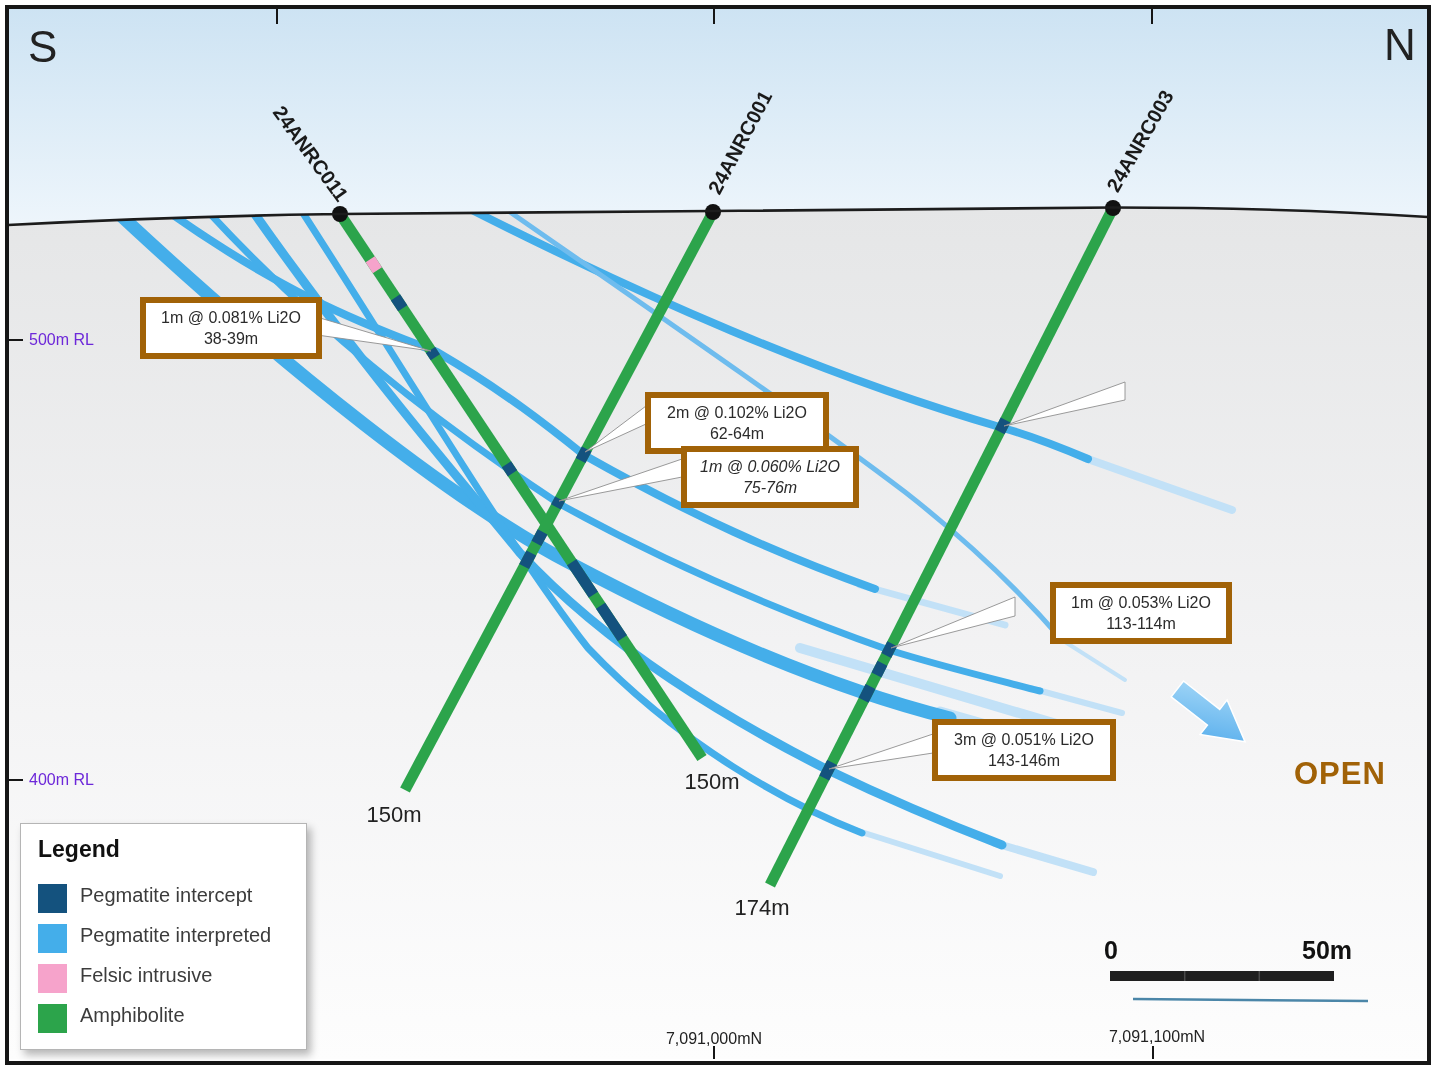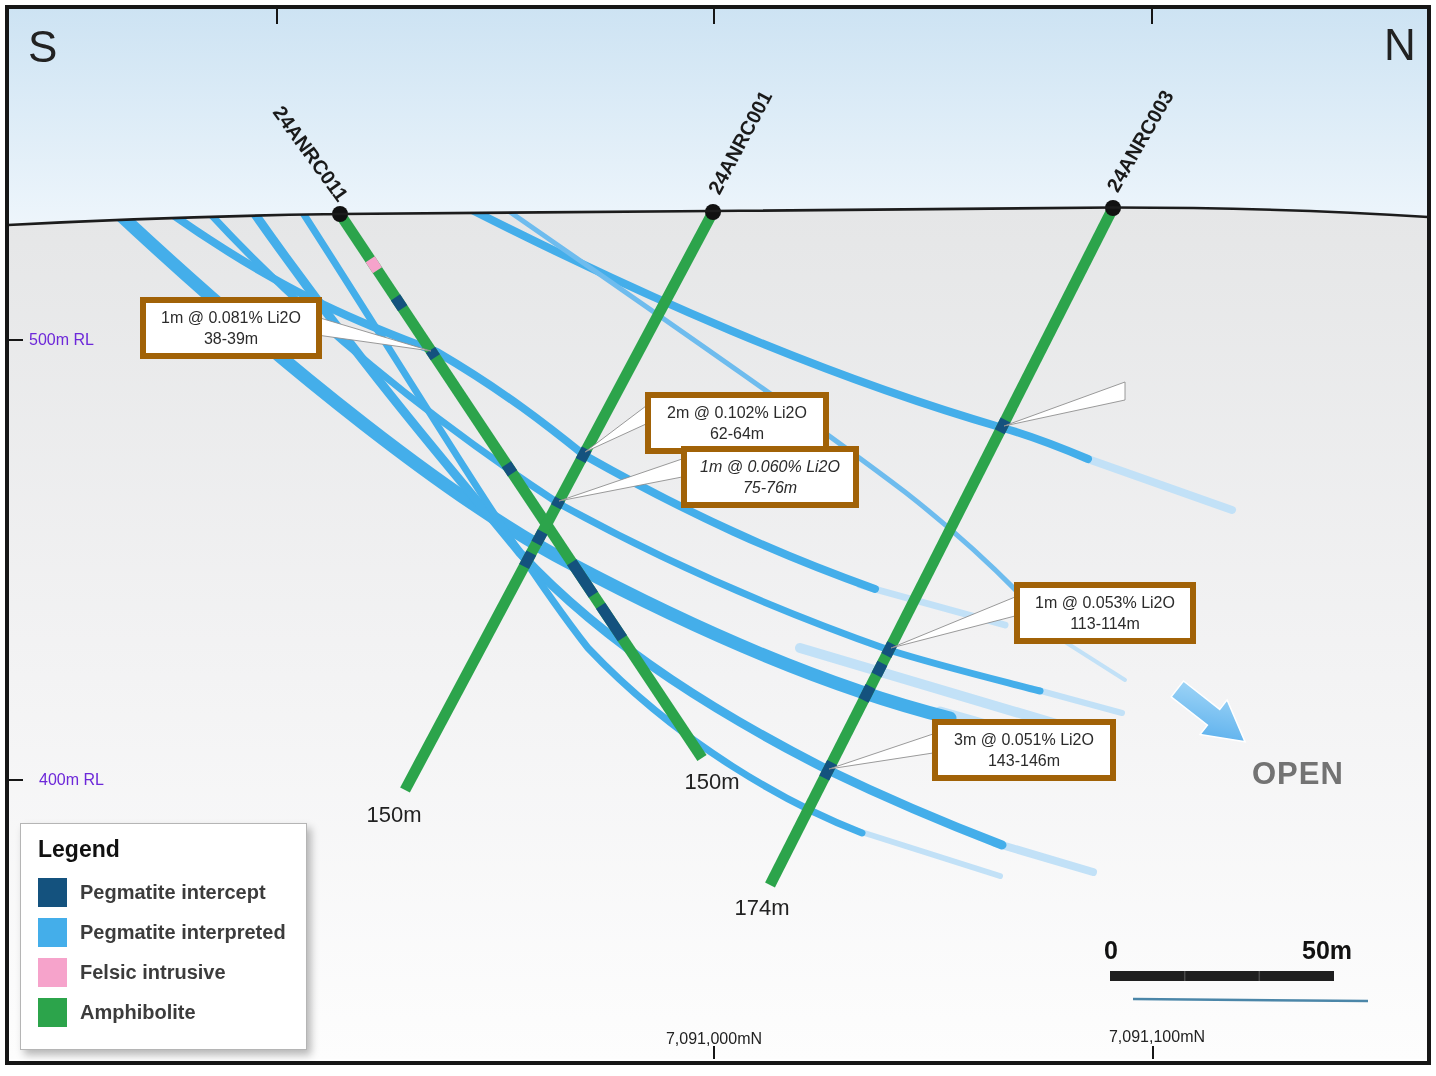--- a/index.html
+++ b/index.html
@@ -16,28 +16,28 @@
   .northing{font-size:16px;color:#222;transform:translateX(-50%);}
   .ann{
     background:#ffffff;border:6px solid #a16207;color:#2b2b2b;
     font-size:16px;line-height:1.32;text-align:center;padding:4px 8px;
   }
   .legend{
     left:20px;top:823px;width:287px;height:227px;background:#ffffff;
     border:1px solid #b5b5b5;box-shadow:4px 5px 8px rgba(0,0,0,0.28);
     box-sizing:border-box;padding:12px 0 0 17px;
   }
-  .legend-title{font-size:23px;font-weight:bold;color:#111;margin-bottom:15px;}
-  .legend-row{display:flex;align-items:center;margin-bottom:11px;font-weight:bold;}
+  .legend-title{font-size:23px;font-weight:bold;color:#111;margin-bottom:21px;}
+  .legend-row{display:flex;align-items:flex-start;margin-bottom:11px;}
   .legend-sw{width:29px;height:29px;margin-right:13px;flex:0 0 auto;}
   .legend-lab{font-size:20px;color:#3c3c3c;}
   .sw-0{background:#14527e;} .sw-1{background:#44aeea;}
   .sw-2{background:#f6a3cb;} .sw-3{background:#2ca44b;}
   .scale-num{font-size:25px;font-weight:bold;color:#111;}
-  .open-label{font-size:31px;font-weight:bold;color:#737373;letter-spacing:1px;}
+  .open-label{font-size:31px;font-weight:bold;color:#a16207;letter-spacing:1px;margin-left:42px;}
 </style>
 </head>
 <body>
 
 <div id="stage">
 
   <svg width="1436" height="1076" viewBox="0 0 1436 1076">
     <defs>
       <linearGradient id="sky" x1="0" y1="0" x2="0" y2="1">
         <stop offset="0" stop-color="#cde3f3"></stop>
@@ -156,39 +156,39 @@
   </svg>
 
   <div class="abs compass" style="left:28px;top:22px;">S</div>
   <div class="abs compass" style="left:1384px;top:20px;">N</div>
 
   <div class="abs hole-label" style="left:0;top:0;transform:translate(334px,206px) rotate(54deg) translate(-100%,-100%);">24ANRC011</div>
   <div class="abs hole-label" style="left:0;top:0;transform:translate(724px,198px) rotate(-62deg) translate(0,-100%);">24ANRC001</div>
   <div class="abs hole-label" style="left:0;top:0;transform:translate(1122px,196px) rotate(-60deg) translate(0,-100%);">24ANRC003</div>
 
   <div class="abs rl-label" style="left:29px;top:331px;">500m RL</div>
-  <div class="abs rl-label" style="left:39px;top:771px;text-align:center;">400m RL</div>
+  <div class="abs rl-label" style="left:29px;top:771px;text-align:center;">400m RL</div>
 
   <div class="abs depth-label" style="left:712px;top:769px;">150m</div>
   <div class="abs depth-label" style="left:394px;top:802px;">150m</div>
   <div class="abs depth-label" style="left:762px;top:895px;">174m</div>
 
   <div class="abs ann" style="left:140px;top:297px;width:154px;">
     <div>1m @ 0.081% Li2O</div>
     <div>38-39m</div>
   </div>
   <div class="abs ann" style="left:645px;top:392px;width:156px;">
     <div>2m @ 0.102% Li2O</div>
     <div>62-64m</div>
   </div>
   <div class="abs ann" style="left:681px;top:446px;width:150px;font-style:italic;">
     <div>1m @ 0.060% Li2O</div>
     <div>75-76m</div>
   </div>
-  <div class="abs ann" style="left:1014px;top:582px;width:154px;">
+  <div class="abs ann" style="left:1050px;top:582px;width:154px;">
     <div>1m @ 0.053% Li2O</div>
     <div>113-114m</div>
   </div>
   <div class="abs ann" style="left:932px;top:719px;width:156px;">
     <div>3m @ 0.051% Li2O</div>
     <div>143-146m</div>
   </div>
 
   <div class="abs legend">
     <div class="legend-title">Legend</div>

